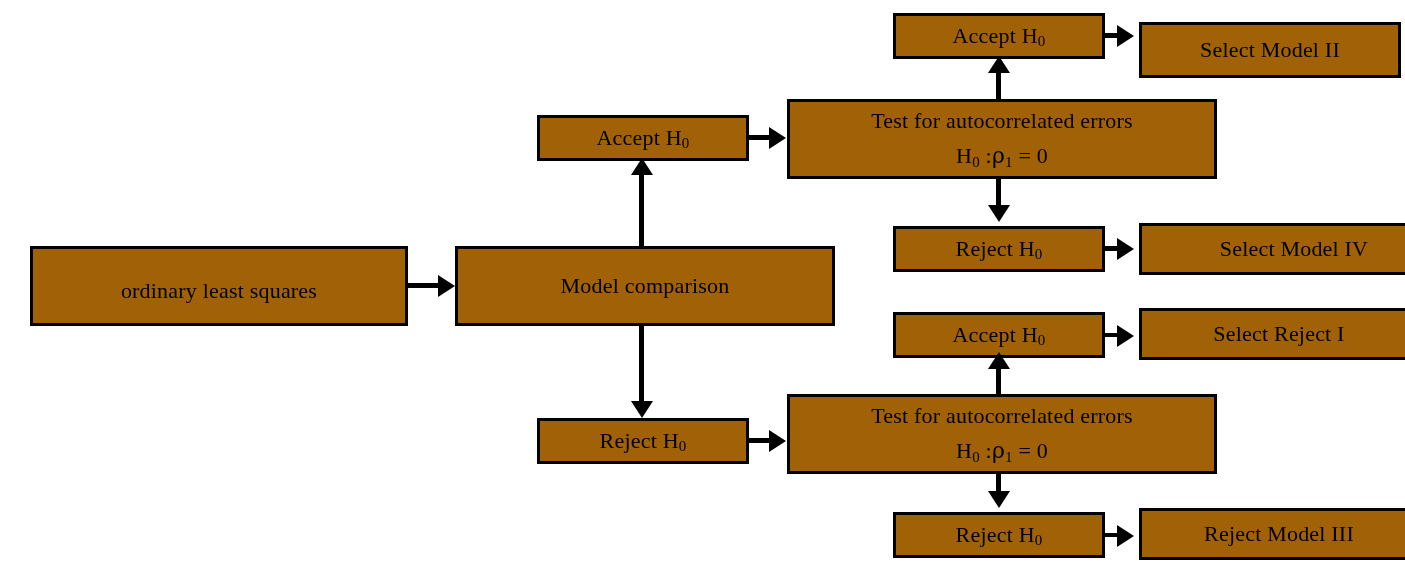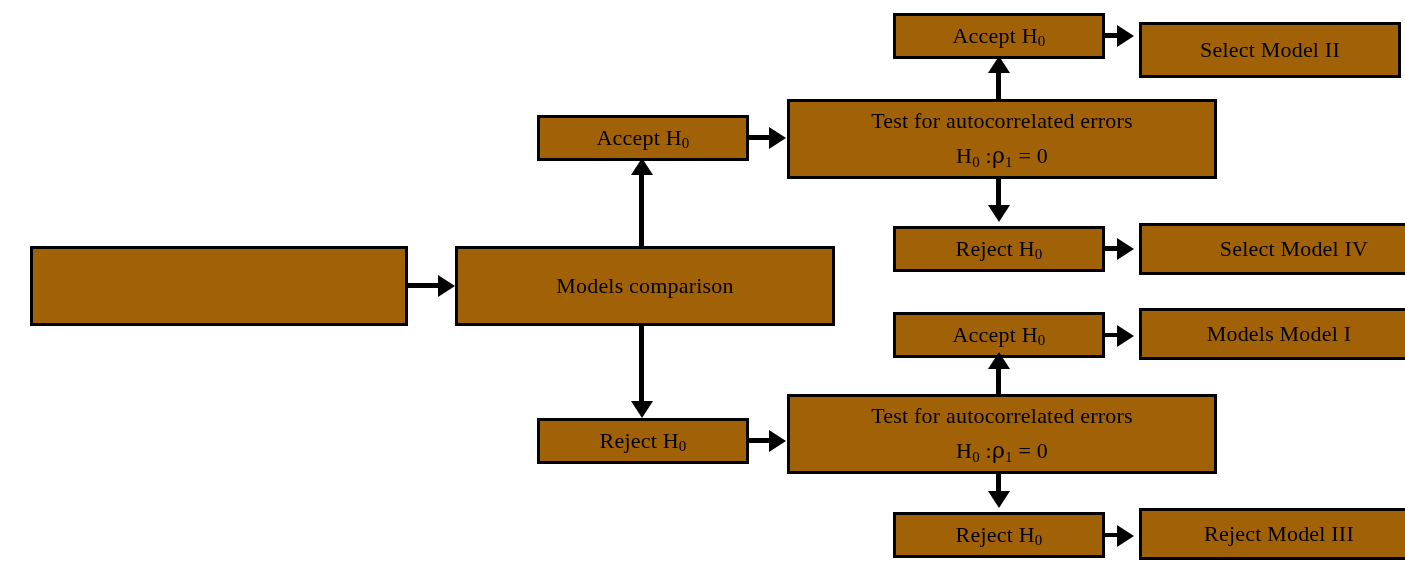--- a/index.html
+++ b/index.html
@@ -66,24 +66,25 @@
     border-top: 17px solid #000000;
     z-index: 3;
   }
 </style>
 </head>
 <body>
 
 <div id="canvas">
 
   <div class="node" style="left:30px; top:246px; width:378px; height:80px;">
+    <span class="ln2">ordinary least squares</span>
   </div>
 
   <div class="node" style="left:455px; top:246px; width:380px; height:80px;">
-    <span class="ln">Models comparison</span>
+    <span class="ln">Model comparison</span>
   </div>
 
   <div class="node" style="left:537px; top:115px; width:212px; height:46px;">
     <span class="ln">Accept H<sub>0</sub></span>
   </div>
 
   <div class="node" style="left:537px; top:418px; width:212px; height:46px;">
     <span class="ln">Reject H<sub>0</sub></span>
   </div>
 
@@ -108,21 +109,21 @@
     <span class="ln">Reject H<sub>0</sub></span>
   </div>
   <div class="node" style="left:1139px; top:223px; width:310px; height:52px;">
     <span class="ln">Select Model IV</span>
   </div>
 
   <div class="node" style="left:893px; top:312px; width:212px; height:46px;">
     <span class="ln">Accept H<sub>0</sub></span>
   </div>
   <div class="node" style="left:1139px; top:308px; width:280px; height:52px;">
-    <span class="ln">Models Model I</span>
+    <span class="ln">Select Reject I</span>
   </div>
 
   <div class="node" style="left:893px; top:512px; width:212px; height:46px;">
     <span class="ln">Reject H<sub>0</sub></span>
   </div>
   <div class="node" style="left:1139px; top:508px; width:280px; height:52px;">
     <span class="ln">Reject Model III</span>
   </div>
 
   <div class="hline" style="left:408px; top:283px; width:38px;"></div>

